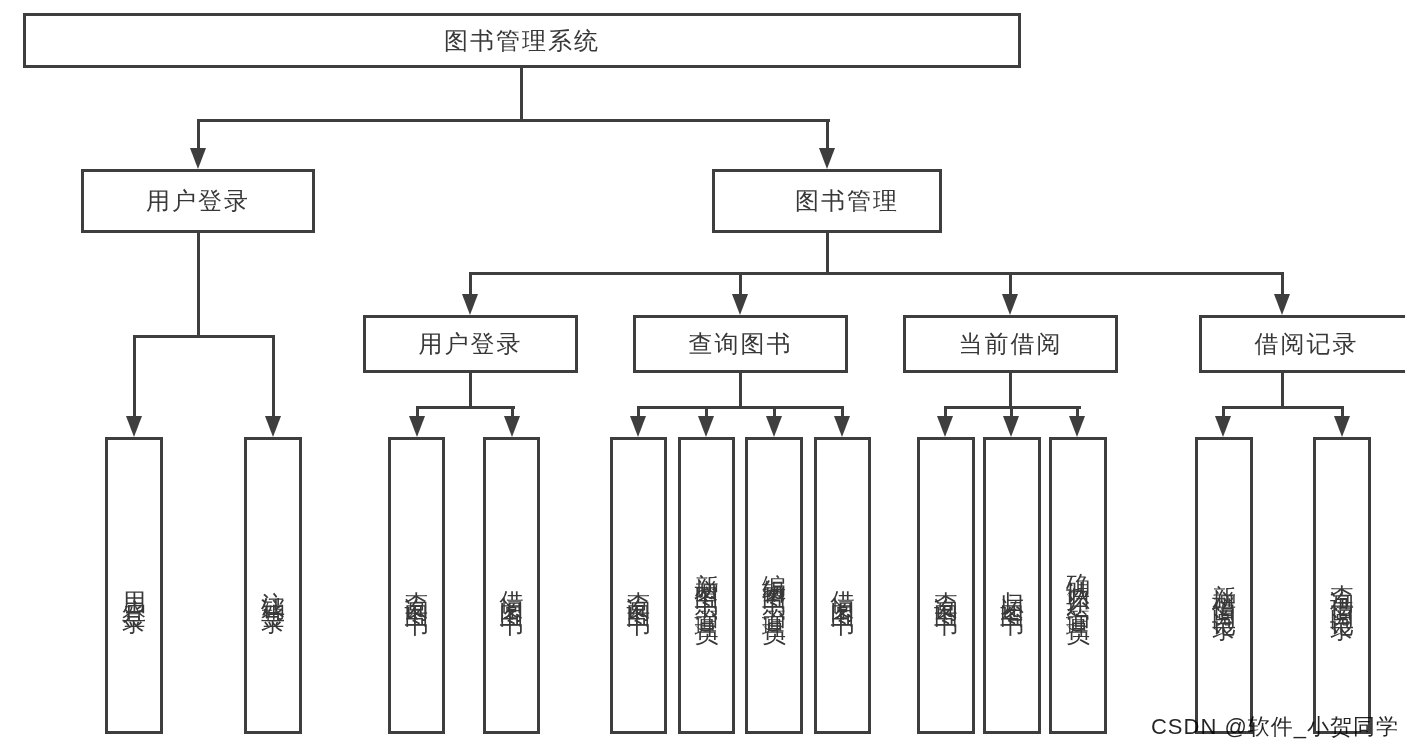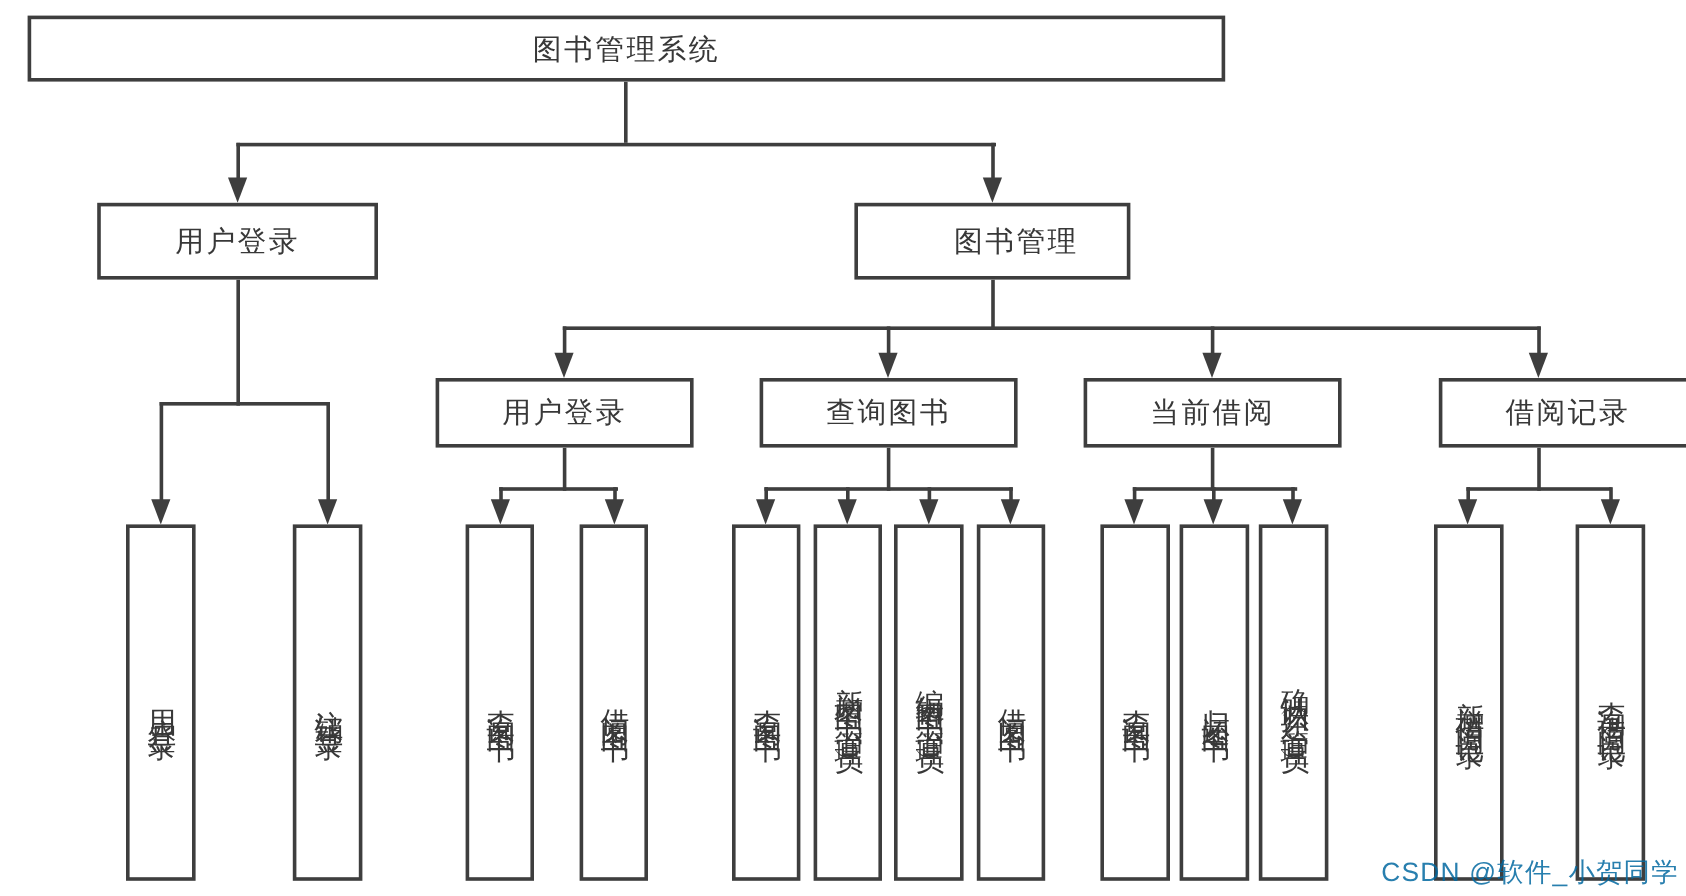--- a/index.html
+++ b/index.html
@@ -52,21 +52,21 @@
     border-right: 8px solid transparent;
     border-top: 21px solid #3e3e3e;
     z-index: 1;
   }
   #watermark {
     position: absolute;
     right: 6px;
     bottom: 5px;
     font-size: 22px;
     letter-spacing: 1px;
-    color: #0369a1;
+    color: #000000;
     opacity: 0.85;
     z-index: 5;
     white-space: nowrap;
   }
 </style>
 </head>
 <body>
 
 <div id="canvas">
   <div id="nodes">

